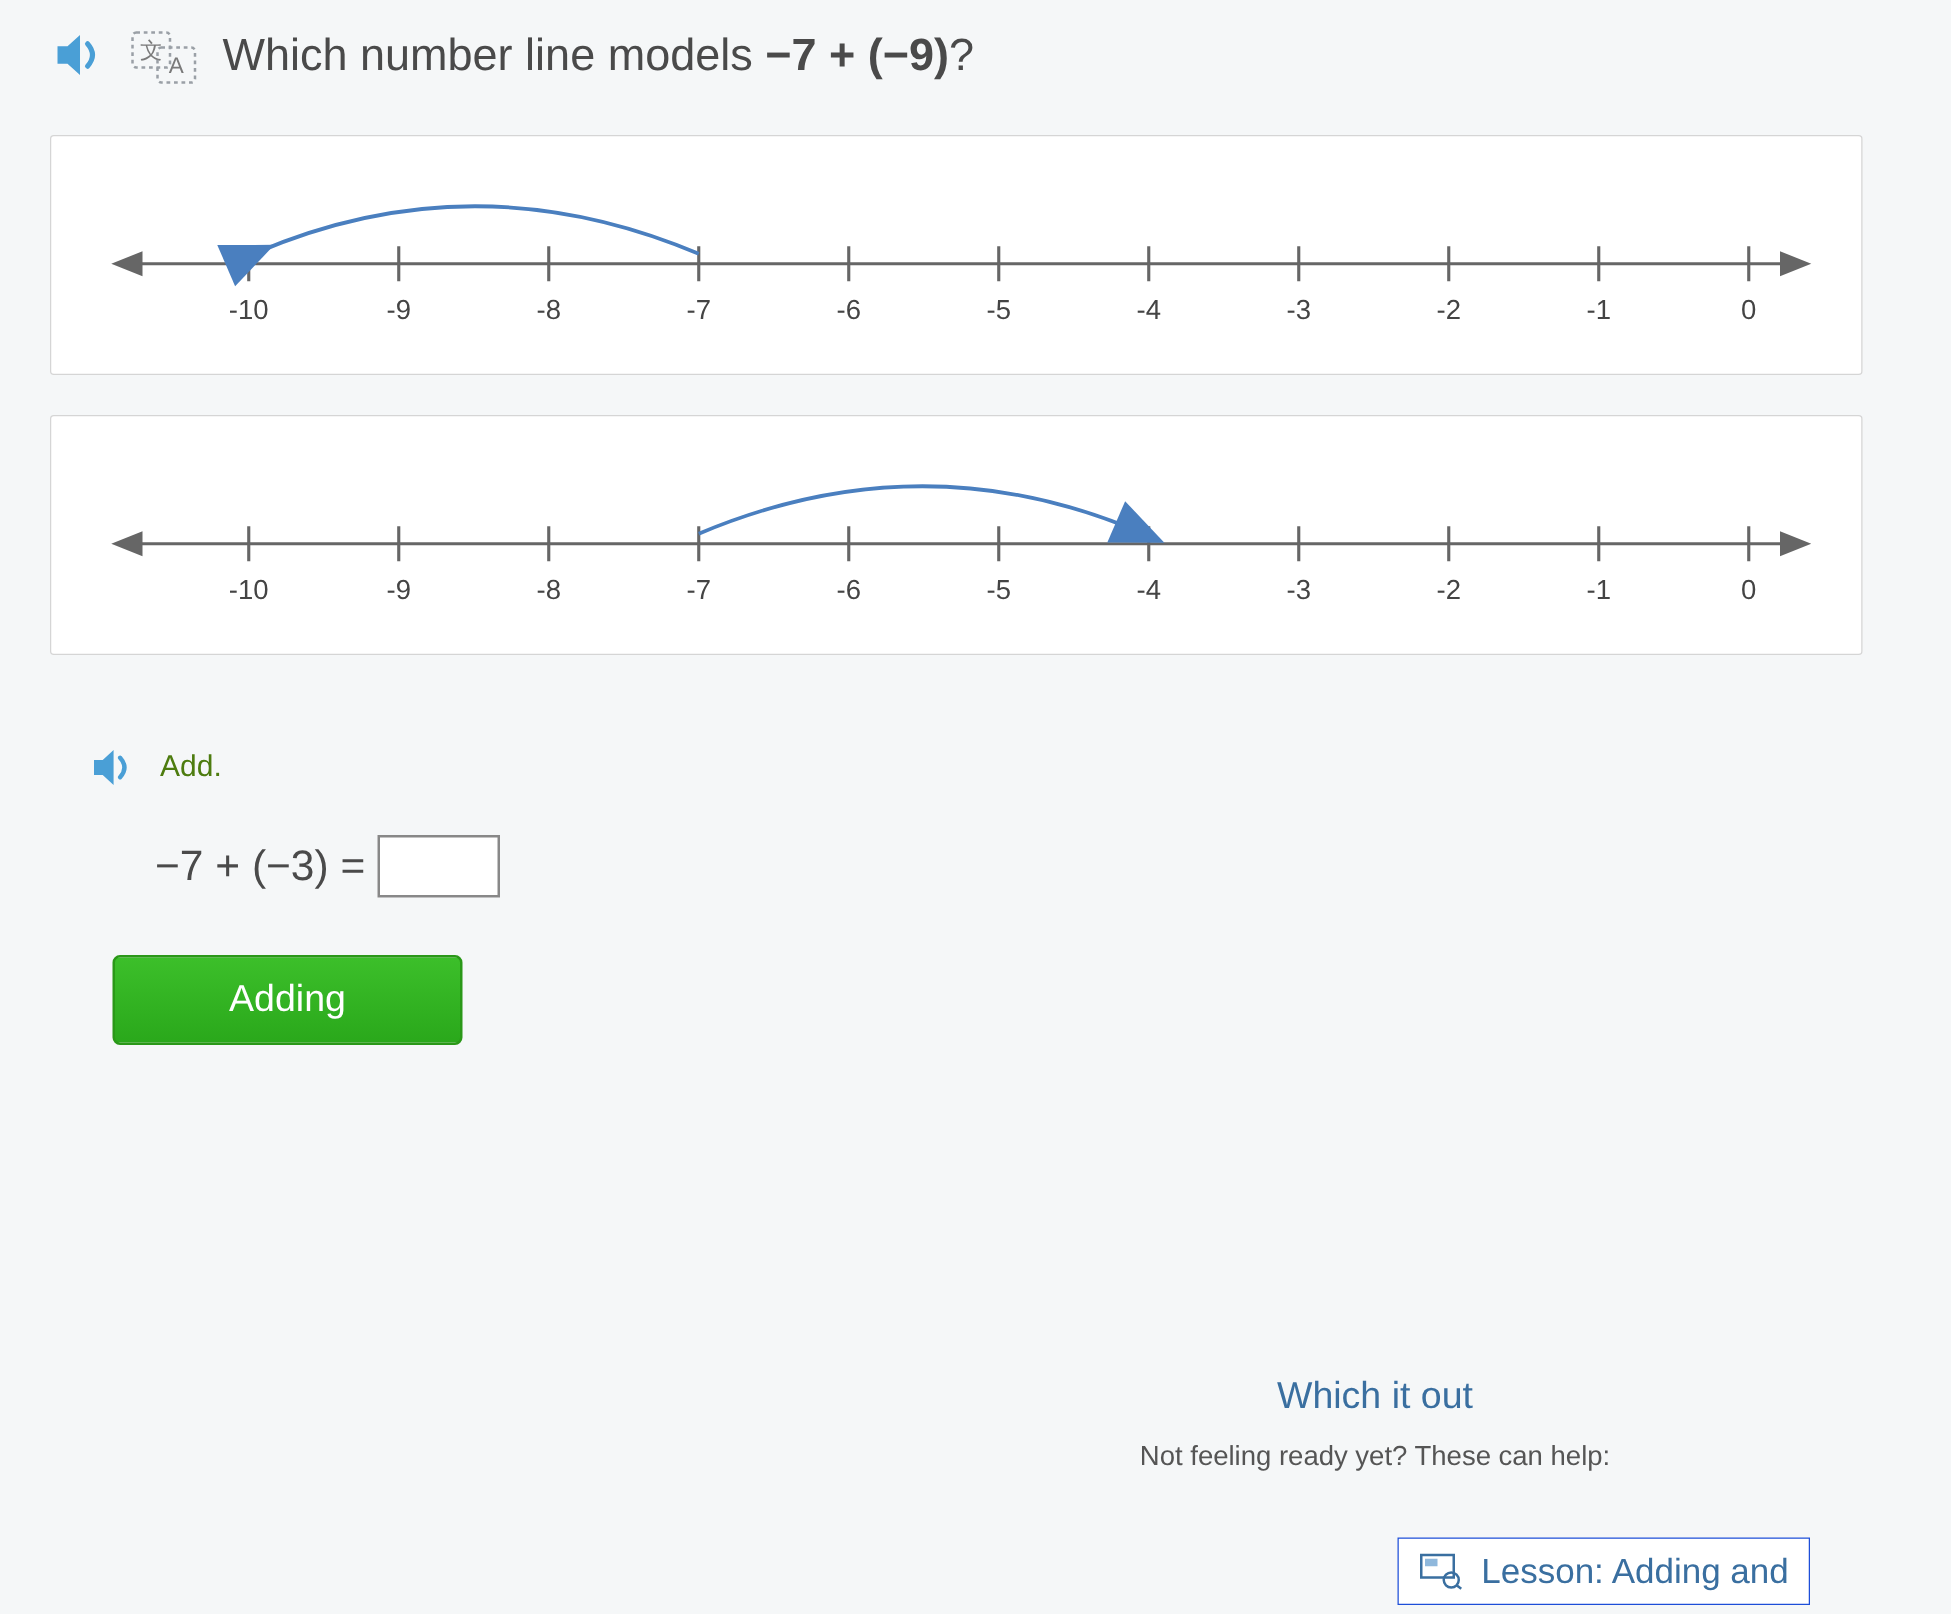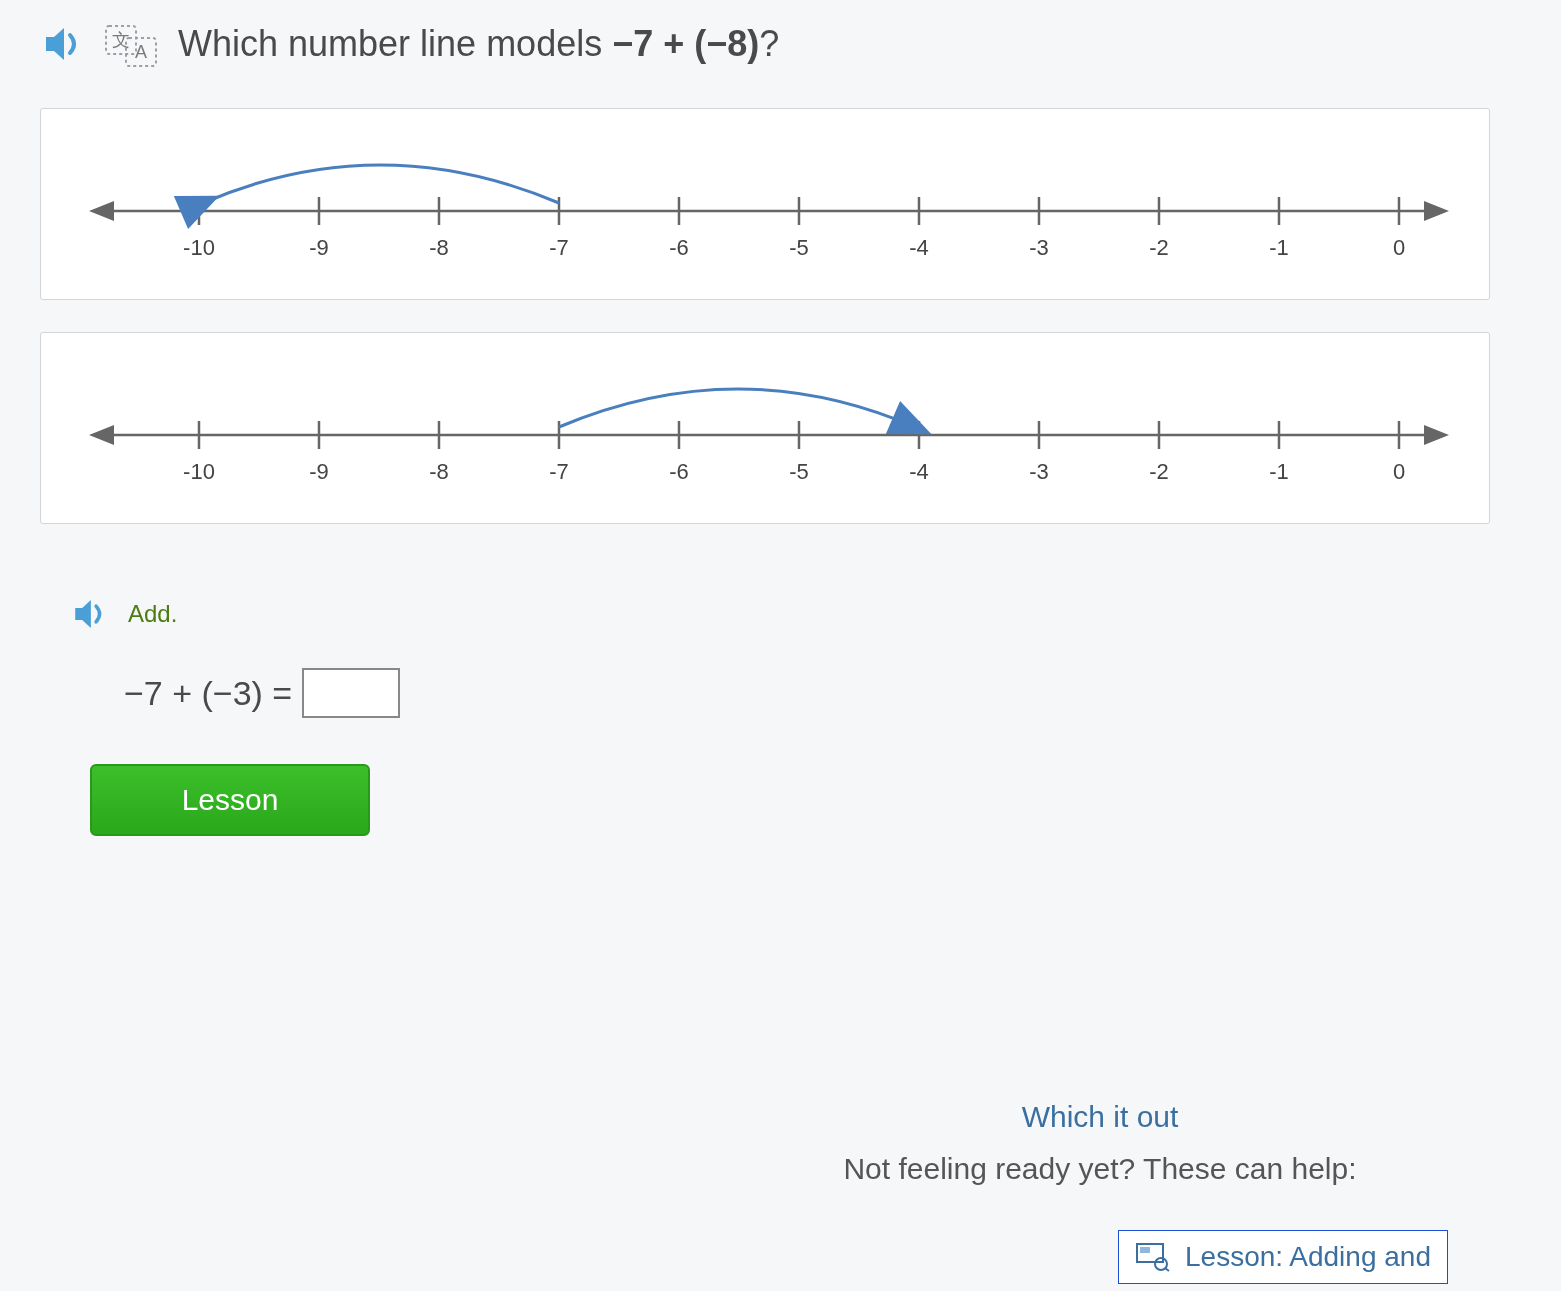--- a/index.html
+++ b/index.html
@@ -56,21 +56,21 @@
       background: linear-gradient(#3cbf2a, #2aa81b);
       color: #fff;
       font-size: 30px;
       border: 2px solid #2a9818;
       border-radius: 6px;
       margin-left: 20px;
       cursor: pointer;
     }
     .help-area { position: absolute; left: 660px; top: 1100px; width: 880px; }
     .work-it { text-align: center; color: #3a6fa0; font-size: 30px; margin-bottom: 18px; }
-    .not-ready { text-align: center; color: #555; font-size: 30px; }
+    .not-ready { text-align: center; color: #555; font-size: 22px; }
     .lesson-box {
       position: absolute; left: 1118px; top: 1230px;
       display: flex; align-items: center; gap: 14px;
       background: #fff; border: 1px solid #1d4ed8; padding: 10px 16px;
       font-size: 28px; color: #3a6fa0;
     }
     .translate-icon {
       width: 56px; height: 48px;
       flex-shrink: 0;
     }
@@ -83,21 +83,21 @@
     <path d="M6 16 L14 16 L24 7 L24 39 L14 30 L6 30 Z" fill="#4a9fd6"></path>
     <path d="M30 14 Q38 23 30 32" stroke="#4a9fd6" stroke-width="4" fill="none" stroke-linecap="round"></path>
   </svg>
   <svg class="translate-icon" viewBox="0 0 56 48">
     <rect x="2" y="6" width="30" height="28" rx="3" fill="none" stroke="#9aa0a6" stroke-width="2" stroke-dasharray="3 3"></rect>
     <text x="17" y="26" font-size="18" text-anchor="middle" fill="#7a7a7a" font-family="serif">文</text>
     <rect x="22" y="18" width="30" height="28" rx="3" fill="none" stroke="#9aa0a6" stroke-width="2" stroke-dasharray="3 3"></rect>
     <text x="37" y="38" font-size="18" text-anchor="middle" fill="#7a7a7a">A</text>
   </svg>
   <div class="question-text">
-    <span>Which number line models </span><strong>−7 + (−8)</strong><span>?</span>
+    <span>Which number line models </span><strong>−7 + (−9)</strong><span>?</span>
   </div>
 </div>
 
 <div class="panel">
   <svg viewBox="0 0 1400 140">
     <defs>
       <marker id="arrL" markerWidth="14" markerHeight="14" refX="6" refY="6" orient="auto">
         <path d="M12 2 L2 6 L12 10 Z" fill="#666"></path>
       </marker>
       <marker id="arrR" markerWidth="14" markerHeight="14" refX="8" refY="6" orient="auto">
@@ -183,21 +183,21 @@
     <svg class="speaker small" viewBox="0 0 46 46">
       <path d="M6 16 L14 16 L24 7 L24 39 L14 30 L6 30 Z" fill="#4a9fd6"></path>
       <path d="M30 14 Q38 23 30 32" stroke="#4a9fd6" stroke-width="4" fill="none" stroke-linecap="round"></path>
     </svg>
     <span class="add-label">Add.</span>
   </div>
   <div class="eq-row">
     <span>−7 + (−3) =</span>
     <input class="answer-box" type="text" style="">
   </div>
-  <div class="submit-btn">Lesson</div>
+  <div class="submit-btn">Adding</div>
 </div>
 
 <div class="help-area">
   <div class="work-it">Which it out</div>
   <div class="not-ready">Not feeling ready yet? These can help:</div>
 </div>
 
 <div class="lesson-box">
   <svg width="36" height="30" viewBox="0 0 36 30">
     <rect x="2" y="2" width="26" height="18" fill="#fff" stroke="#3a6fa0" stroke-width="2"></rect>

